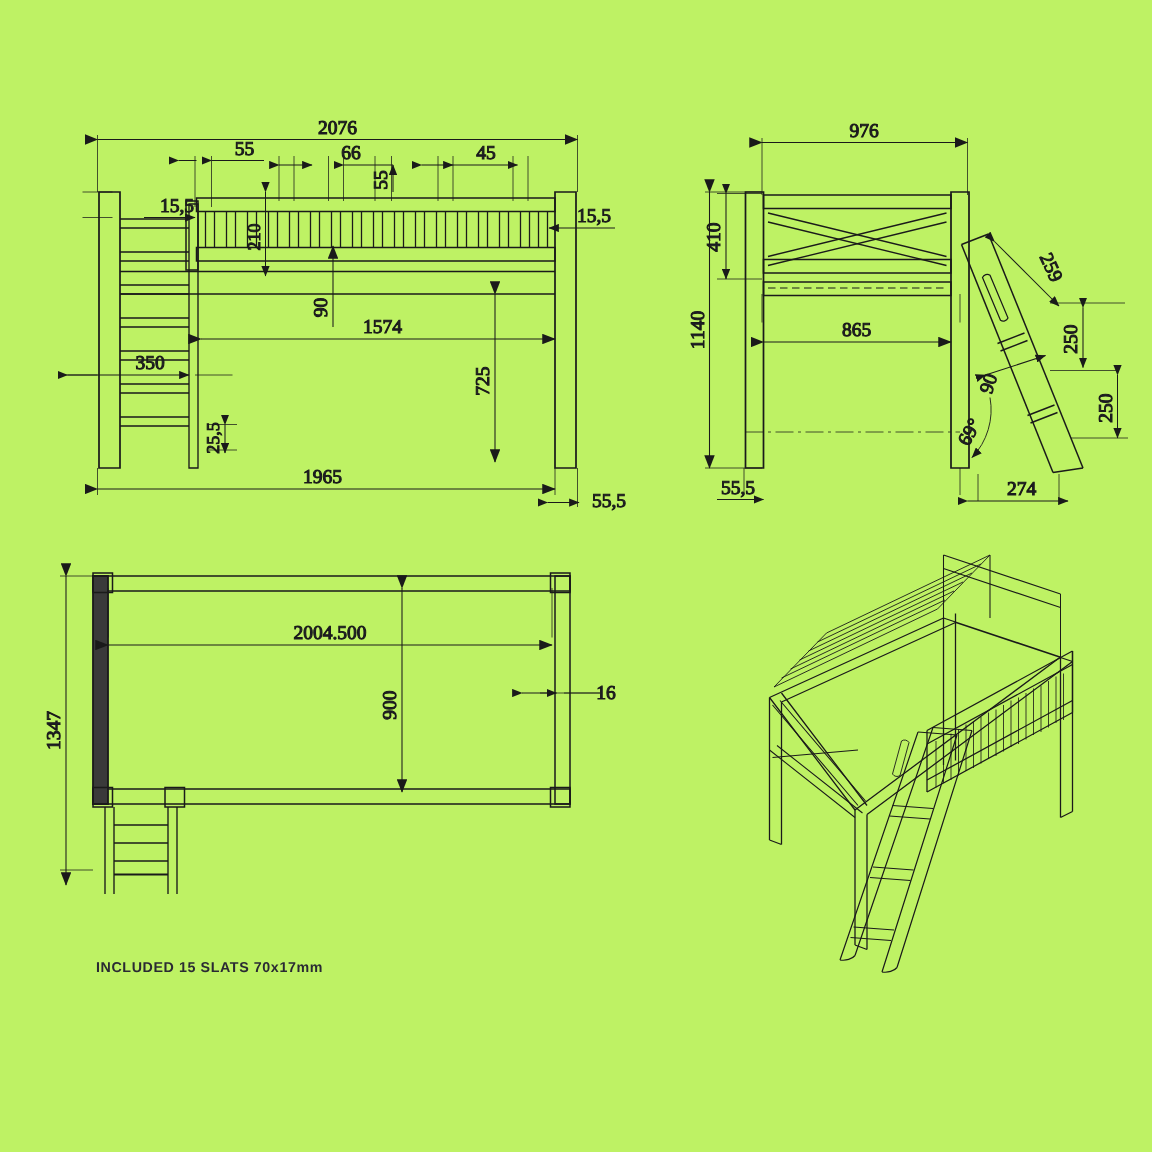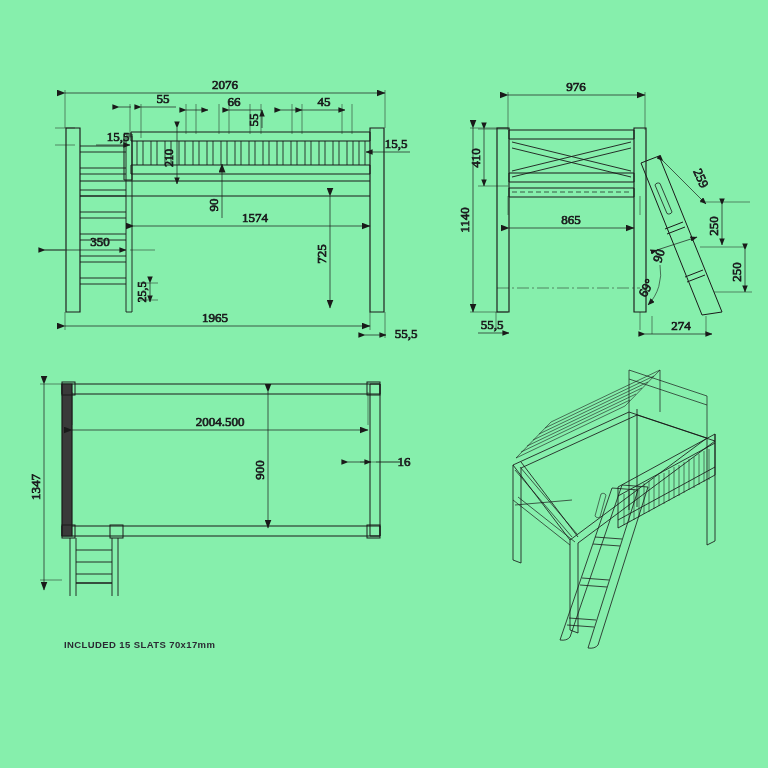--- a/index.html
+++ b/index.html
@@ -1,19 +1,19 @@
 <!DOCTYPE html>
 <html><head>
 <meta charset="utf-8">
 <title>Bed Technical Drawing</title>
 <style>
   html,body{margin:0;padding:0;background:#ffffff;}
   body{width:768px;height:768px;overflow:hidden;
        font-family:"Liberation Serif", serif;color:#1a1a24;}
-  #sheet{position:relative;width:768px;height:768px;background:#86efac;}
+  #sheet{position:relative;width:768px;height:768px;background:#bef264;}
   svg{display:block;}
   .dimtxt{font-family:"Liberation Serif", serif;font-size:13px;fill:#1d1d2b;}
   .dimtxt.sm{font-size:12px;}
   .note{font-family:"Liberation Sans", sans-serif;font-size:9.5px;
         font-weight:bold;letter-spacing:.4px;fill:#2a2a33;}
 </style>
 </head>
 <body>
 
 <div id="sheet">

